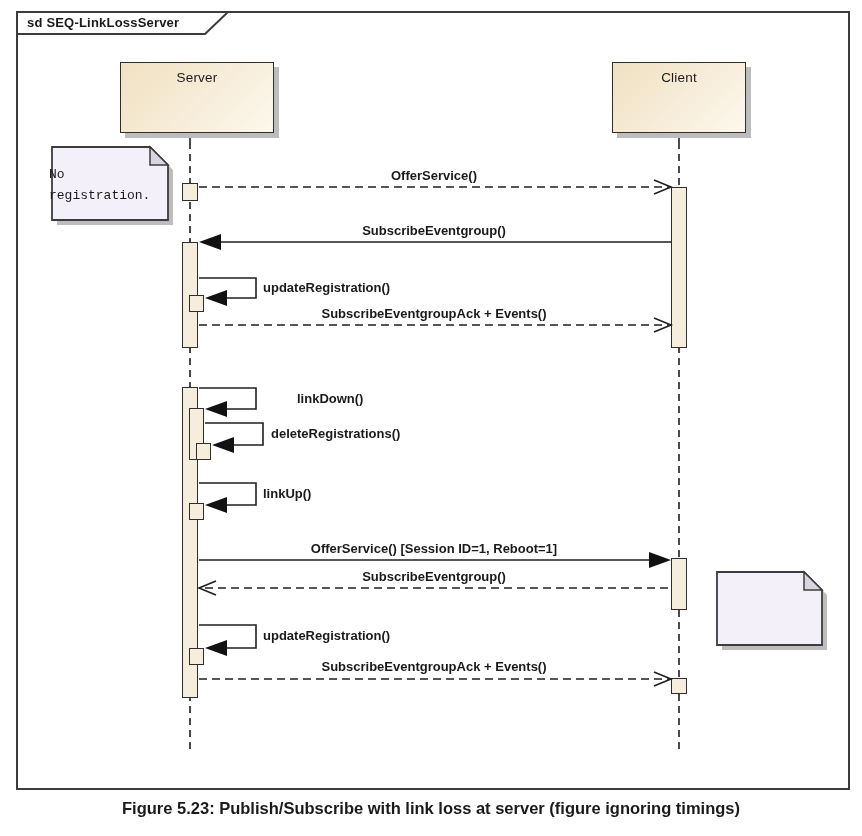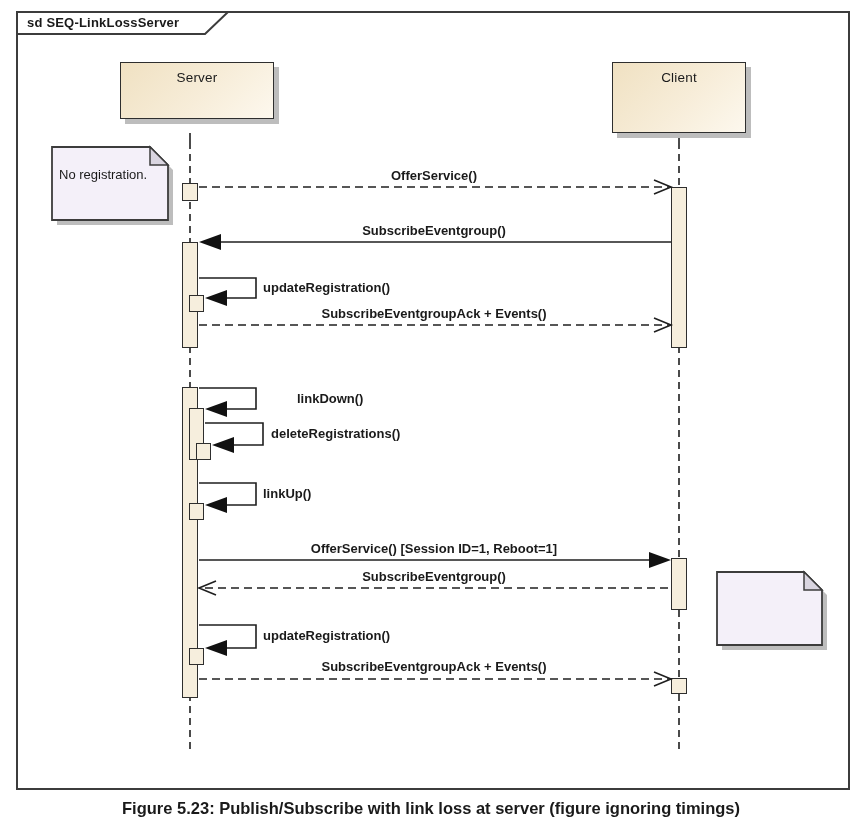--- a/index.html
+++ b/index.html
@@ -59,21 +59,21 @@
 
     <path d="M57 152 H155 L173 170 V225 H57 Z" fill="#bdbdbd"></path>
     <path d="M52 147 H150 L168 165 V220 H52 Z" fill="#f4f0f9" stroke="#3c3c3c" stroke-width="1.8"></path>
     <path d="M150 147 V165 H168 Z" fill="#d9d5e0" stroke="#3c3c3c" stroke-width="1.5"></path>
 
     <path d="M722 577 H809 L827 595 V650 H722 Z" fill="#bdbdbd"></path>
     <path d="M717 572 H804 L822 590 V645 H717 Z" fill="#f4f0f9" stroke="#3c3c3c" stroke-width="1.8"></path>
     <path d="M804 572 V590 H822 Z" fill="#d9d5e0" stroke="#3c3c3c" stroke-width="1.5"></path>
   </svg>
 
-  <div class="hdr" style="left:120px;top:62px;width:154px;height:57px;">
+  <div class="hdr" style="left:120px;top:62px;width:154px;height:71px;">
     <div class="hdr-label">Server</div>
   </div>
   <div class="hdr" style="left:612px;top:62px;width:134px;height:71px;padding-left:32px;">
     <div class="hdr-label">Client</div>
   </div>
 
   <div class="act" style="left:182px;top:183px;width:16px;height:18px;"></div>
   <div class="act" style="left:182px;top:242px;width:16px;height:106px;"></div>
   <div class="act" style="left:189px;top:295px;width:15px;height:17px;"></div>
   <div class="act" style="left:671px;top:187px;width:16px;height:161px;"></div>
@@ -132,16 +132,16 @@
   <div class="msg-label" style="left:263px;top:280px;">updateRegistration()</div>
   <div class="msg-label center" style="left:234px;top:306px;width:400px;">SubscribeEventgroupAck + Events()</div>
   <div class="msg-label" style="left:263px;top:391px;padding-left:34px;">linkDown()</div>
   <div class="msg-label" style="left:271px;top:426px;">deleteRegistrations()</div>
   <div class="msg-label" style="left:263px;top:486px;">linkUp()</div>
   <div class="msg-label center" style="left:234px;top:541px;width:400px;">OfferService() [Session ID=1, Reboot=1]</div>
   <div class="msg-label center" style="left:234px;top:569px;width:400px;">SubscribeEventgroup()</div>
   <div class="msg-label" style="left:263px;top:628px;">updateRegistration()</div>
   <div class="msg-label center" style="left:234px;top:659px;width:400px;">SubscribeEventgroupAck + Events()</div>
 
-  <div class="note-text" style="left:59px;top:165px;width:104px;">No registration.</div>
+  <div class="note-text" style="left:49px;top:165px;width:104px;font-family:Liberation Mono, monospace;">No registration.</div>
 
   <div class="caption">Figure 5.23: Publish/Subscribe with link loss at server (figure ignoring timings)</div>
 </div>
 
 </body></html>

